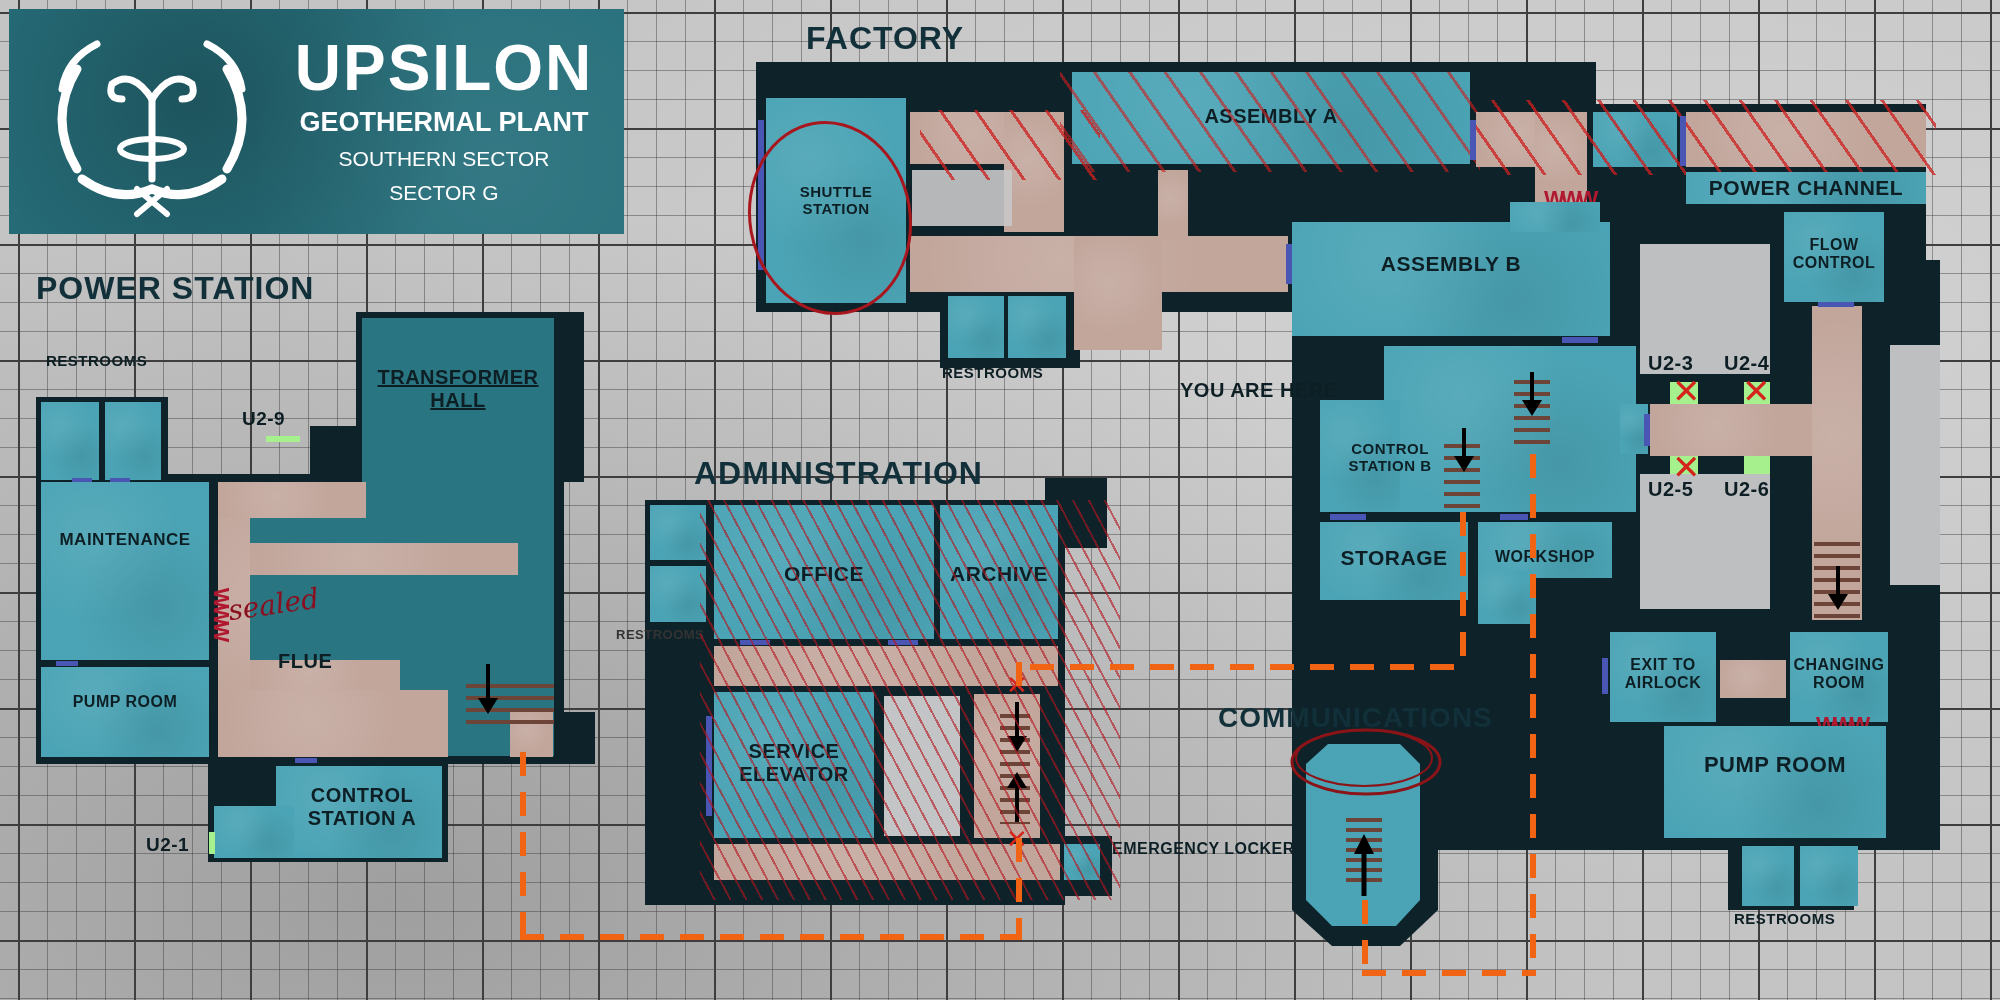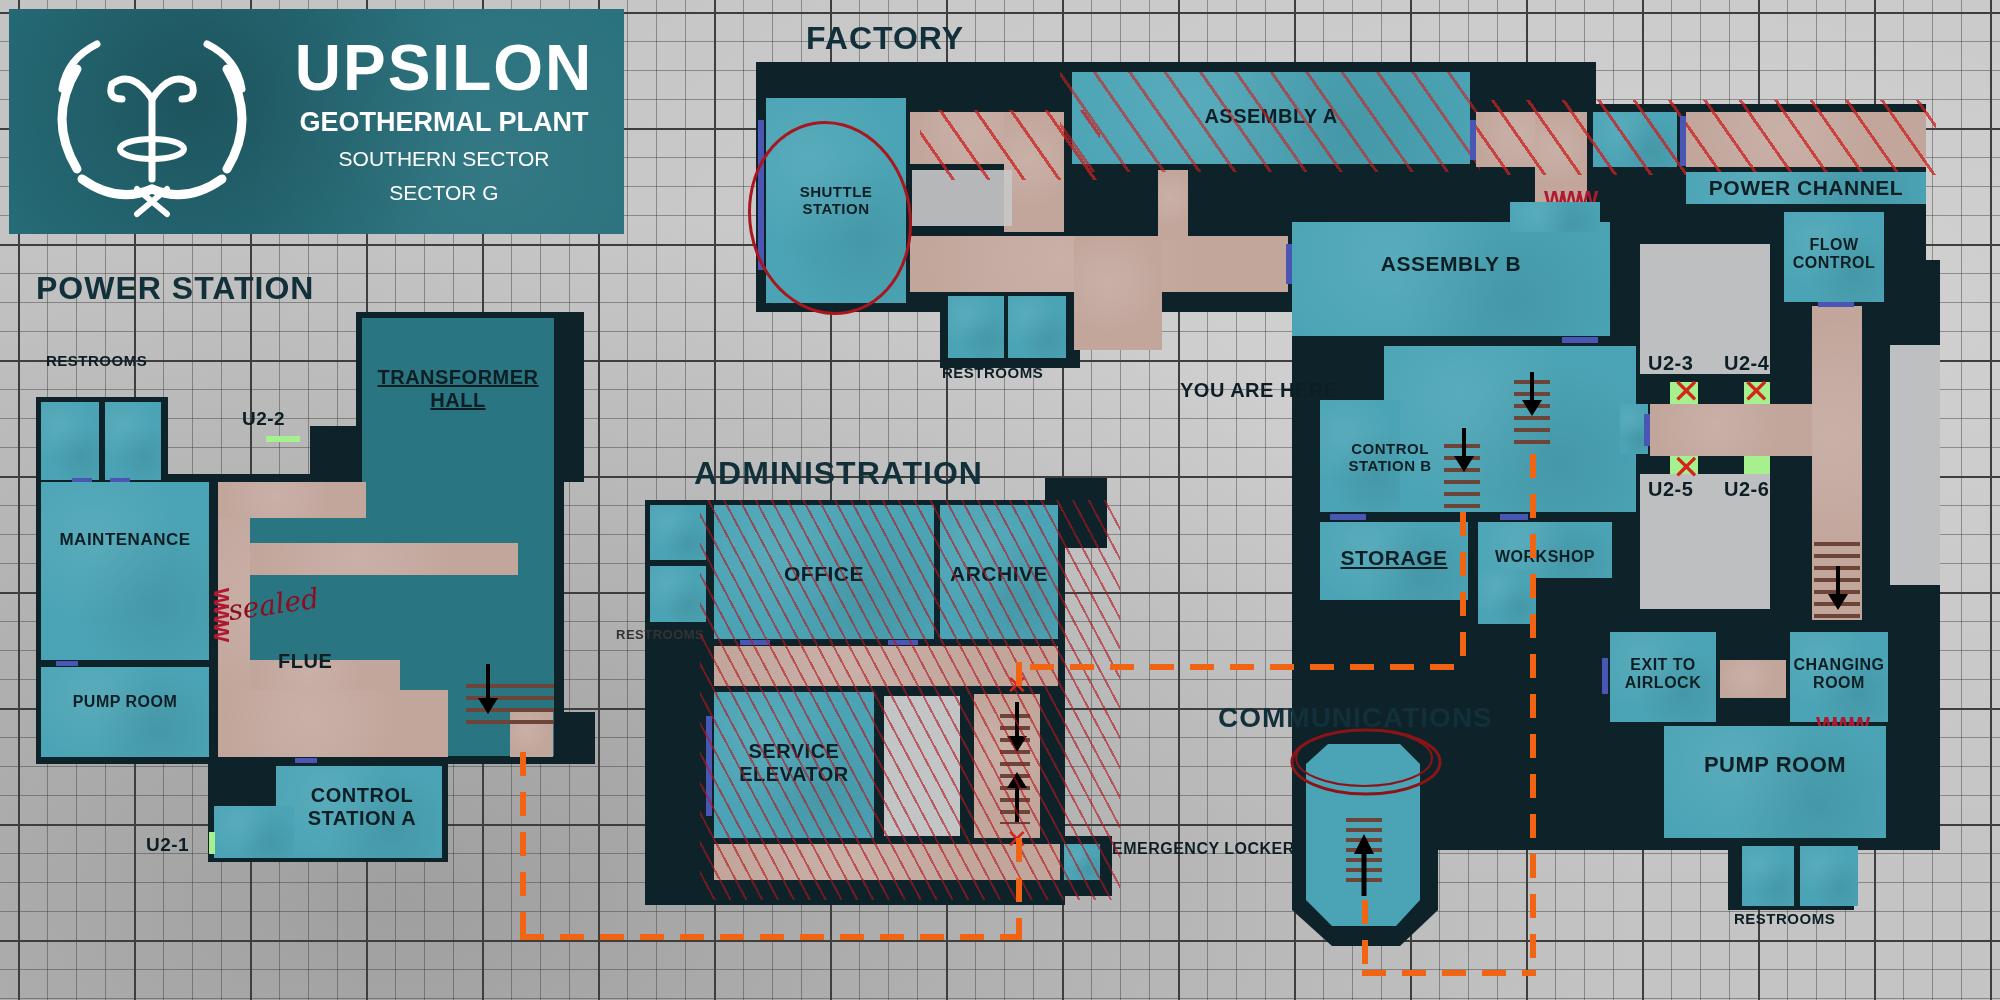--- a/index.html
+++ b/index.html
@@ -100,21 +100,21 @@
 <div class="room dark" style="left:250px;top:575px;width:130px;height:80px;"></div>
 <div class="hall" style="left:510px;top:712px;width:43px;height:45px;"></div>
 
 <div class="lbl" style="left:360px;top:366px;width:196px;font-size:20px;text-decoration:underline;">TRANSFORMER HALL</div>
 <div class="lbl" style="left:278px;top:650px;font-size:20px;">FLUE</div>
 
 <div class="stairs" style="left:466px;top:684px;width:88px;height:48px;"></div>
 <div class="arrow down" style="left:486px;top:664px;height:36px;"></div>
 
 <div class="gate" style="left:266px;top:436px;width:34px;height:6px;"></div>
-<div class="lbl" style="left:242px;top:408px;font-size:19px;">U2-2</div>
+<div class="lbl" style="left:242px;top:408px;font-size:19px;">U2-9</div>
 
 <div class="room" style="left:276px;top:766px;width:166px;height:92px;"></div>
 <div class="room" style="left:214px;top:806px;width:80px;height:52px;"></div>
 <div class="lbl" style="left:292px;top:784px;width:140px;font-size:20px;">CONTROL STATION A</div>
 <div class="door" style="left:295px;top:758px;width:22px;height:5px;"></div>
 <div class="gate" style="left:209px;top:832px;width:6px;height:22px;"></div>
 <div class="lbl" style="left:146px;top:834px;font-size:19px;">U2-1</div>
 
 <div class="zig" style="left:196px;top:600px;transform:rotate(90deg);">WWW</div>
 <div style="position:absolute;left:228px;top:588px;color:#8a1020;font-family:'DejaVu Serif',serif;font-style:italic;font-size:28px;transform:rotate(-8deg);">sealed</div>
@@ -180,21 +180,21 @@
 <div class="room" style="left:1620px;top:404px;width:28px;height:50px;"></div>
 <div class="lbl" style="left:1330px;top:440px;width:120px;font-size:15px;">CONTROL STATION B</div>
 <div class="door" style="left:1562px;top:337px;width:36px;height:6px;"></div>
 
 <div class="stairs" style="left:1444px;top:444px;width:36px;height:64px;"></div>
 <div class="arrow down" style="left:1462px;top:428px;height:30px;"></div>
 <div class="stairs" style="left:1514px;top:380px;width:36px;height:66px;"></div>
 <div class="arrow down" style="left:1530px;top:372px;height:30px;"></div>
 
 <div class="room" style="left:1320px;top:522px;width:148px;height:78px;"></div>
-<div class="lbl" style="left:1320px;top:546px;width:148px;font-size:21px;text-decoration:underline;">STORAGE</div>
+<div class="lbl" style="left:1320px;top:546px;width:148px;font-size:21px;">STORAGE</div>
 <div class="room" style="left:1478px;top:522px;width:134px;height:56px;"></div>
 <div class="room" style="left:1478px;top:570px;width:58px;height:54px;"></div>
 <div class="lbl" style="left:1478px;top:548px;width:134px;font-size:16px;">WORKSHOP</div>
 <div class="door" style="left:1330px;top:514px;width:36px;height:6px;"></div>
 <div class="door" style="left:1500px;top:514px;width:28px;height:6px;"></div>
 
 <div class="hall" style="left:1650px;top:404px;width:166px;height:52px;"></div>
 <div class="hall" style="left:1812px;top:306px;width:50px;height:322px;"></div>
 <div class="door" style="left:1644px;top:414px;width:6px;height:32px;"></div>
 <div class="door" style="left:1818px;top:302px;width:36px;height:5px;"></div>

